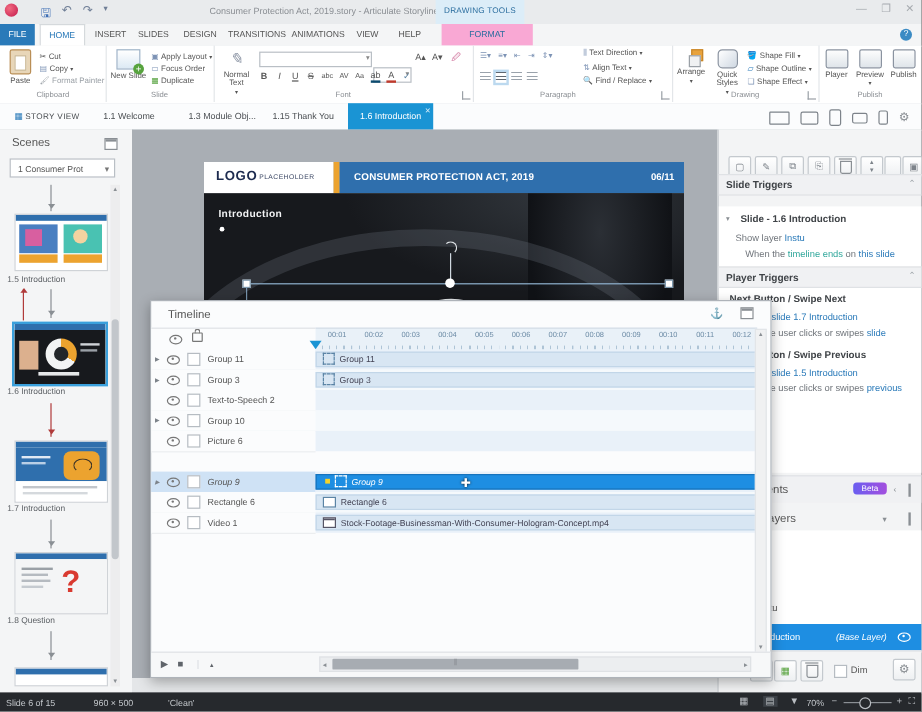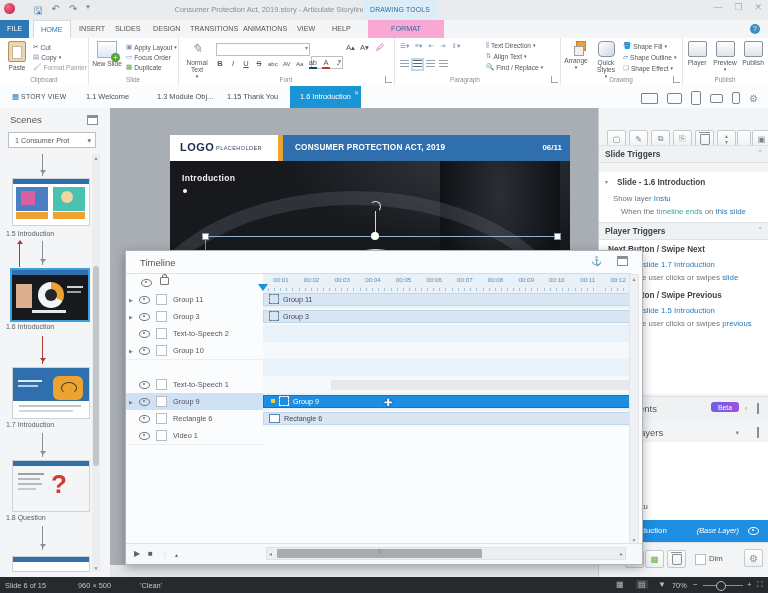--- a/index.html
+++ b/index.html
@@ -638,34 +638,29 @@
     <div class="tl-row" style="top:91px;">
       <div class="tl-left">
           <span class="exp">▶</span>
           <span class="eyeg"></span>
           <span class="tl-chk"></span>
           <span class="tl-name">Group 10</span>
         </div>
       <div class="tl-track even"></div>
     </div>
     <div class="tl-row" style="top:108px;">
-      <div class="tl-track odd"></div>
-    </div>
-    <div class="tl-row" style="top:125px;">
       <div class="tl-left">
           <span class="exp"></span>
           <span class="eyeg"></span>
           <span class="tl-chk"></span>
-          <span class="tl-name">Text-to-Speech 1</span>
-        </div>
-      <div class="tl-track even">
-          <div class="wave"></div>
-        </div>
-    </div>
-    <div class="tl-row" style="top:142px;">
+          <span class="tl-name">Picture 6</span>
+        </div>
+      <div class="tl-track odd"></div>
+    </div>
+    <div class="tl-row" style="top:142px;font-style:italic;">
       <div class="tl-left sel">
           <span class="exp">▶</span>
           <span class="eyeg"></span>
           <span class="tl-chk"></span>
           <span class="tl-name">Group 9</span>
         </div>
       <div class="tl-track odd">
           <div class="tl-bar selbar">
             <span class="ydot"></span>
             <span class="gicon w"></span>
@@ -686,20 +681,26 @@
             <span>Rectangle 6</span>
           </div>
         </div>
     </div>
     <div class="tl-row" style="top:176px;">
       <div class="tl-left">
           <span class="exp"></span>
           <span class="eyeg"></span>
           <span class="tl-chk"></span>
           <span class="tl-name">Video 1</span>
+        </div>
+      <div class="tl-track odd">
+          <div class="tl-bar">
+            <span class="vicon"></span>
+            <span>Stock-Footage-Businessman-With-Consumer-Hologram-Concept.mp4</span>
+          </div>
         </div>
     </div>
     <div class="movecur">✚</div>
 
     <div class="vscroll">
       <span class="vsarr" style="top:1px;">▲</span>
       <span class="vsarr" style="bottom:1px;">▼</span>
     </div>
 
     <div class="tl-foot">

